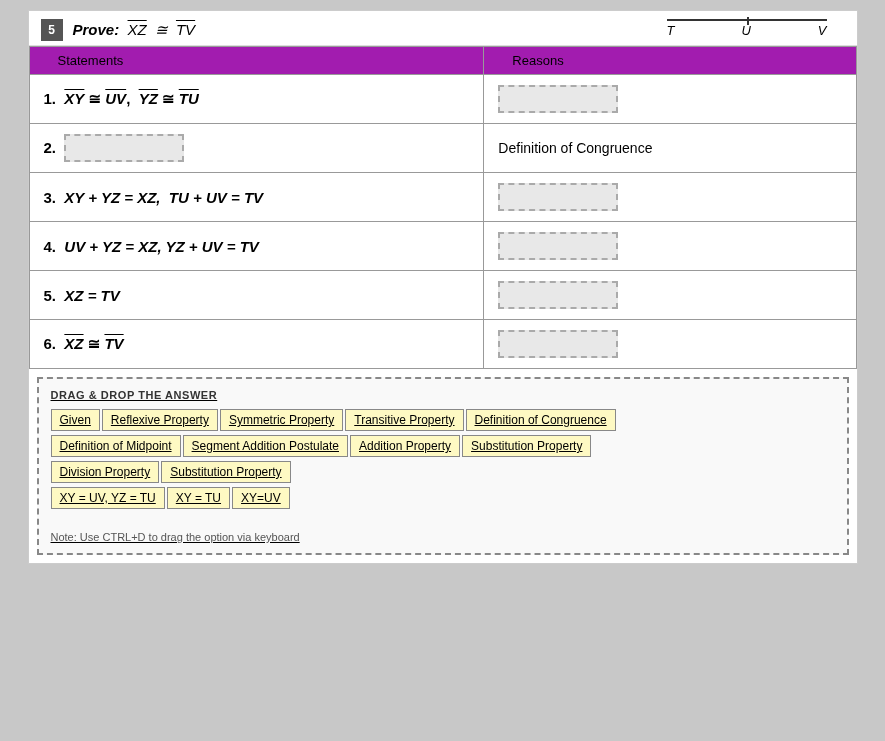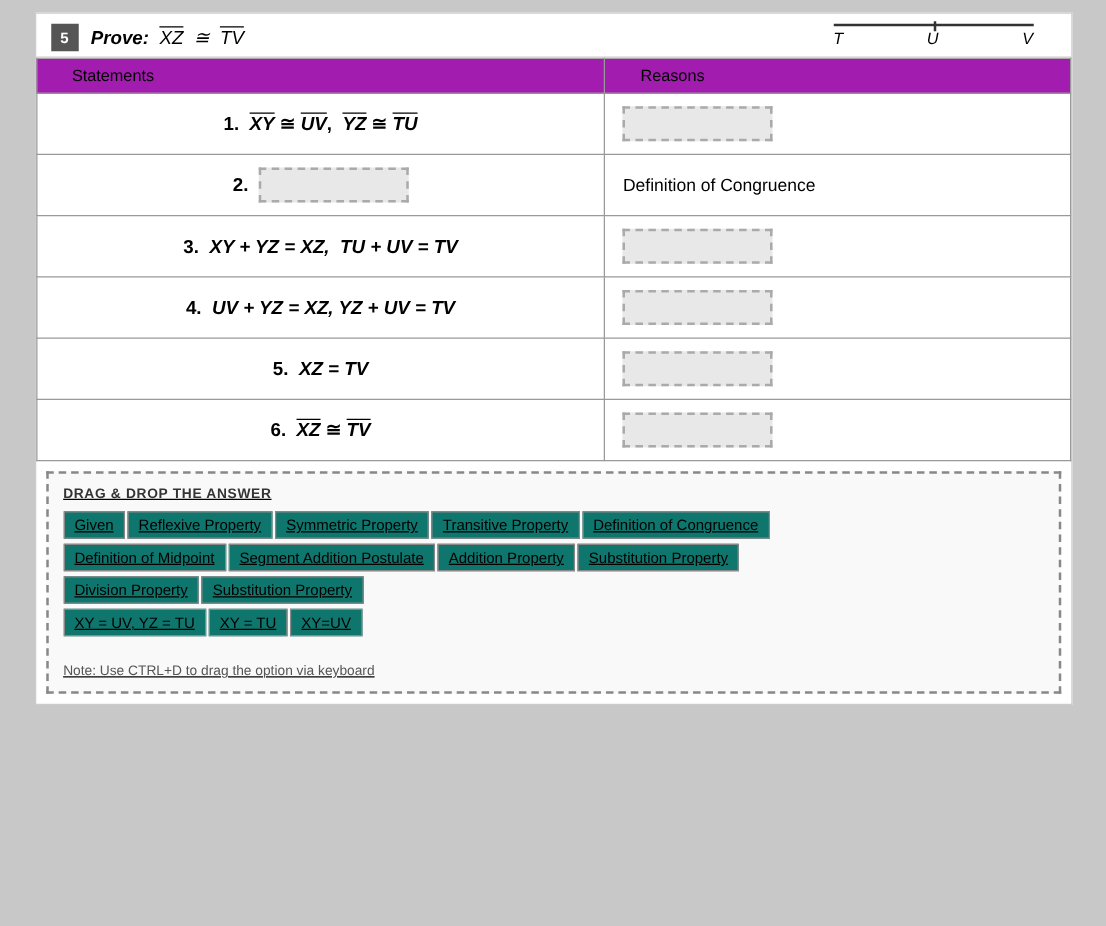--- a/index.html
+++ b/index.html
@@ -76,21 +76,21 @@
       font-weight: normal;
       font-size: 13px;
       background: #a21caf;
     }
     .proof-table td {
       border: 1px solid #999;
       padding: 10px 14px;
       vertical-align: middle;
       font-size: 14px;
     }
-    .stmt-col { width: 55%; text-align: center; }
+    .stmt-col { width: 55%; }
     .rsn-col { width: 45%; }
     .dashed-box {
       border: 2px dashed #aaa;
       background: #e8e8e8;
       min-width: 120px;
       min-height: 28px;
       display: inline-block;
       padding: 4px 8px;
     }
     .stmt-num {
@@ -112,21 +112,21 @@
       color: #333;
     }
     .answer-row {
       display: flex;
       flex-wrap: wrap;
       gap: 2px;
       margin-bottom: 4px;
     }
     .answer-chip {
       border: 1px solid #888;
-      background: #0f766e;
+      background: #fef9c3;
       padding: 3px 8px;
       font-size: 12px;
       cursor: grab;
       white-space: nowrap;
     }
     .note-text {
       font-size: 11px;
       color: #555;
       margin-top: 22px;
     }

